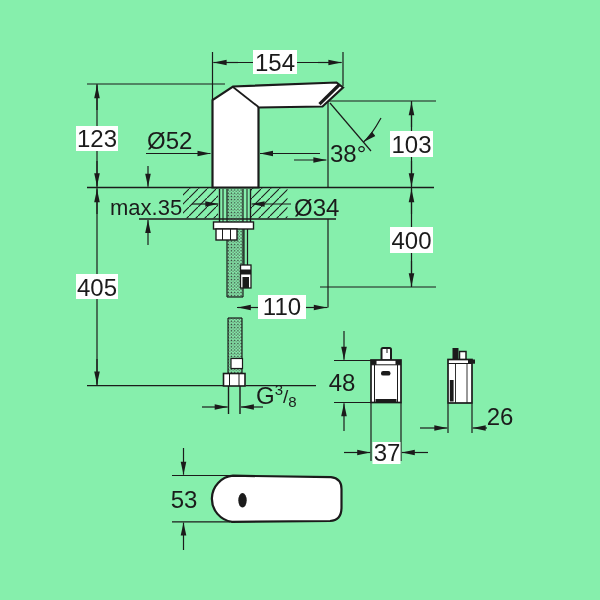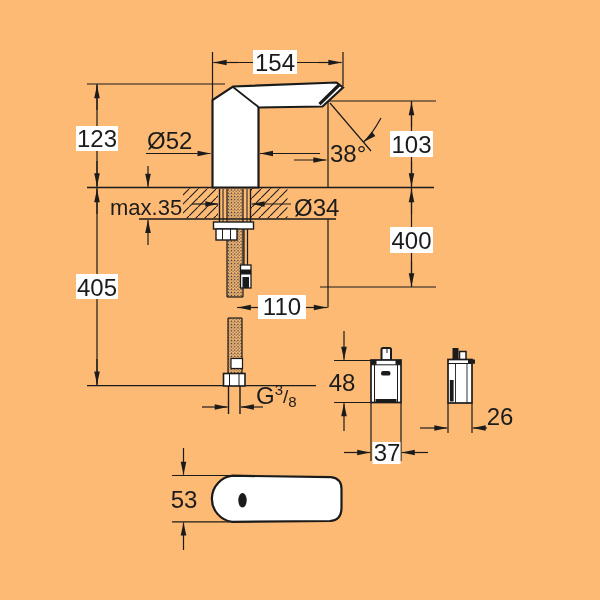--- a/index.html
+++ b/index.html
@@ -1,16 +1,16 @@
 <!DOCTYPE html>
 <html><head>
 <meta charset="utf-8">
 <style>
   html,body{margin:0;padding:0;background:#ffffff;}
-  .stage{width:600px;height:600px;background:#fdba74;position:relative;overflow:hidden;}
+  .stage{width:600px;height:600px;background:#86efac;position:relative;overflow:hidden;}
   svg{display:block;}
   svg text{
     font-family:"Liberation Sans","DejaVu Sans",sans-serif;
     fill:#1b1b1b;
   }
   .t24{font-size:24px;}
   .t22{font-size:22px;}
   .obj{stroke:#1b1b1b;fill:none;}
   .dim{stroke:#1b1b1b;stroke-width:1.2;fill:none;}
   .ref{stroke:#1b1b1b;stroke-width:1.2;fill:none;}

